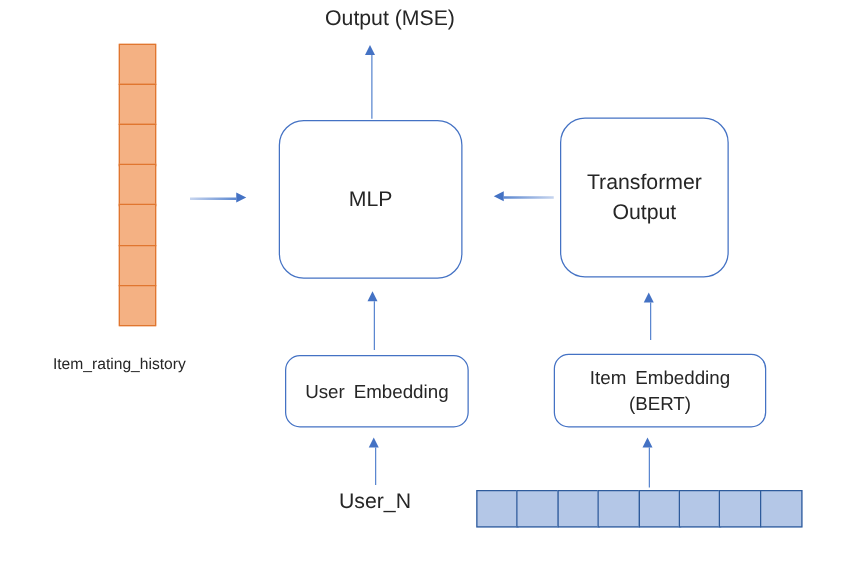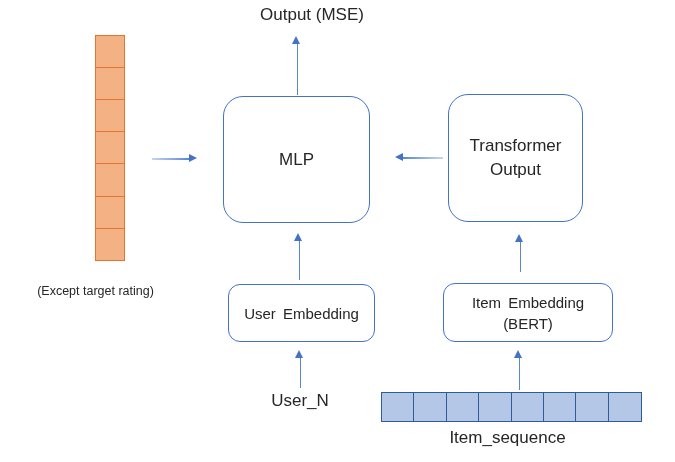--- a/index.html
+++ b/index.html
@@ -93,21 +93,21 @@
       <div class="cell"></div>
       <div class="cell"></div>
       <div class="cell"></div>
       <div class="cell"></div>
       <div class="cell"></div>
       <div class="cell"></div>
       <div class="cell"></div>
     </div>
 
   <div class="lbl small" style="left:28px;top:283px;width:135px;">
-    <div>(Except target rating)</div>
+    <div>Item_rating_history</div>
   </div>
 
   <div>
     <div class="hline to-right" style="left:152px;top:158px;width:37px;"></div>
     <div class="tri right" style="left:189px;top:154.3px;"></div>
   </div>
 
   <div class="box big" style="left:223px;top:96px;width:147px;height:127px;">
     <span>MLP</span>
   </div>
@@ -161,15 +161,14 @@
       <div class="cell"></div>
       <div class="cell"></div>
       <div class="cell"></div>
       <div class="cell"></div>
       <div class="cell"></div>
       <div class="cell"></div>
       <div class="cell"></div>
       <div class="cell"></div>
     </div>
 
-  <div class="lbl big" style="left:440px;top:428px;width:135px;">Item_sequence</div>
 
 </div>
 
 </body></html>

